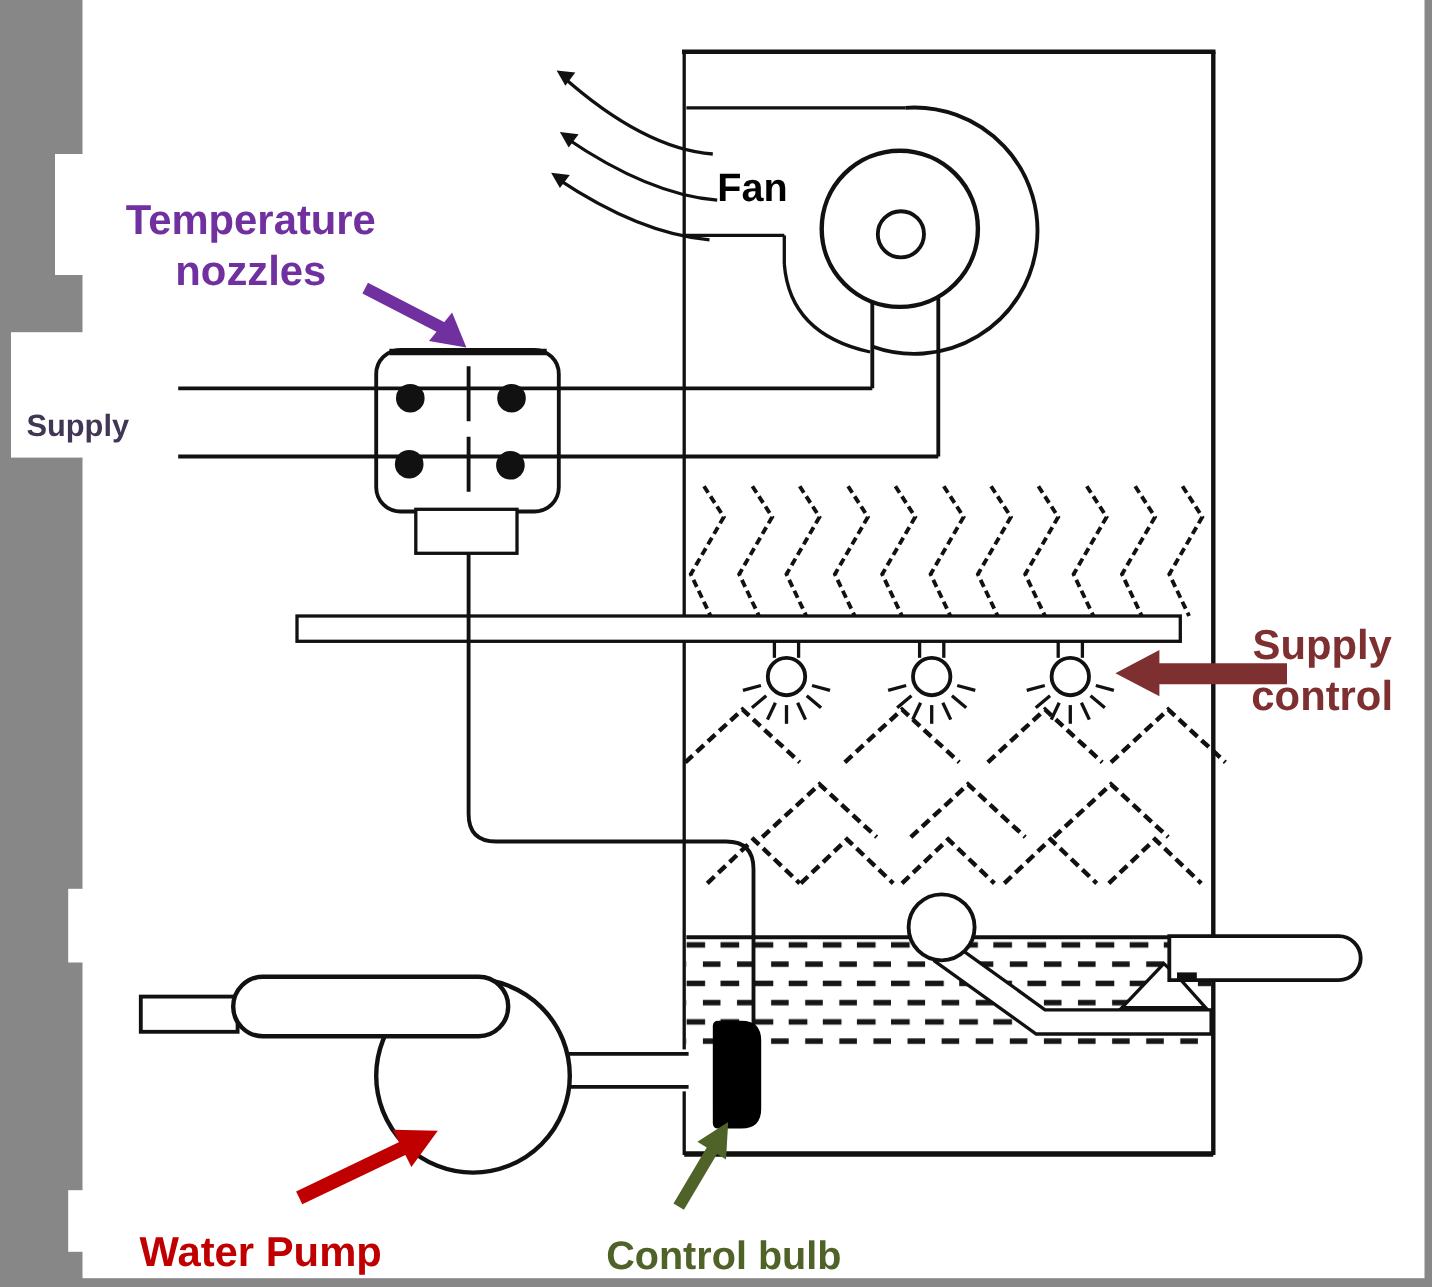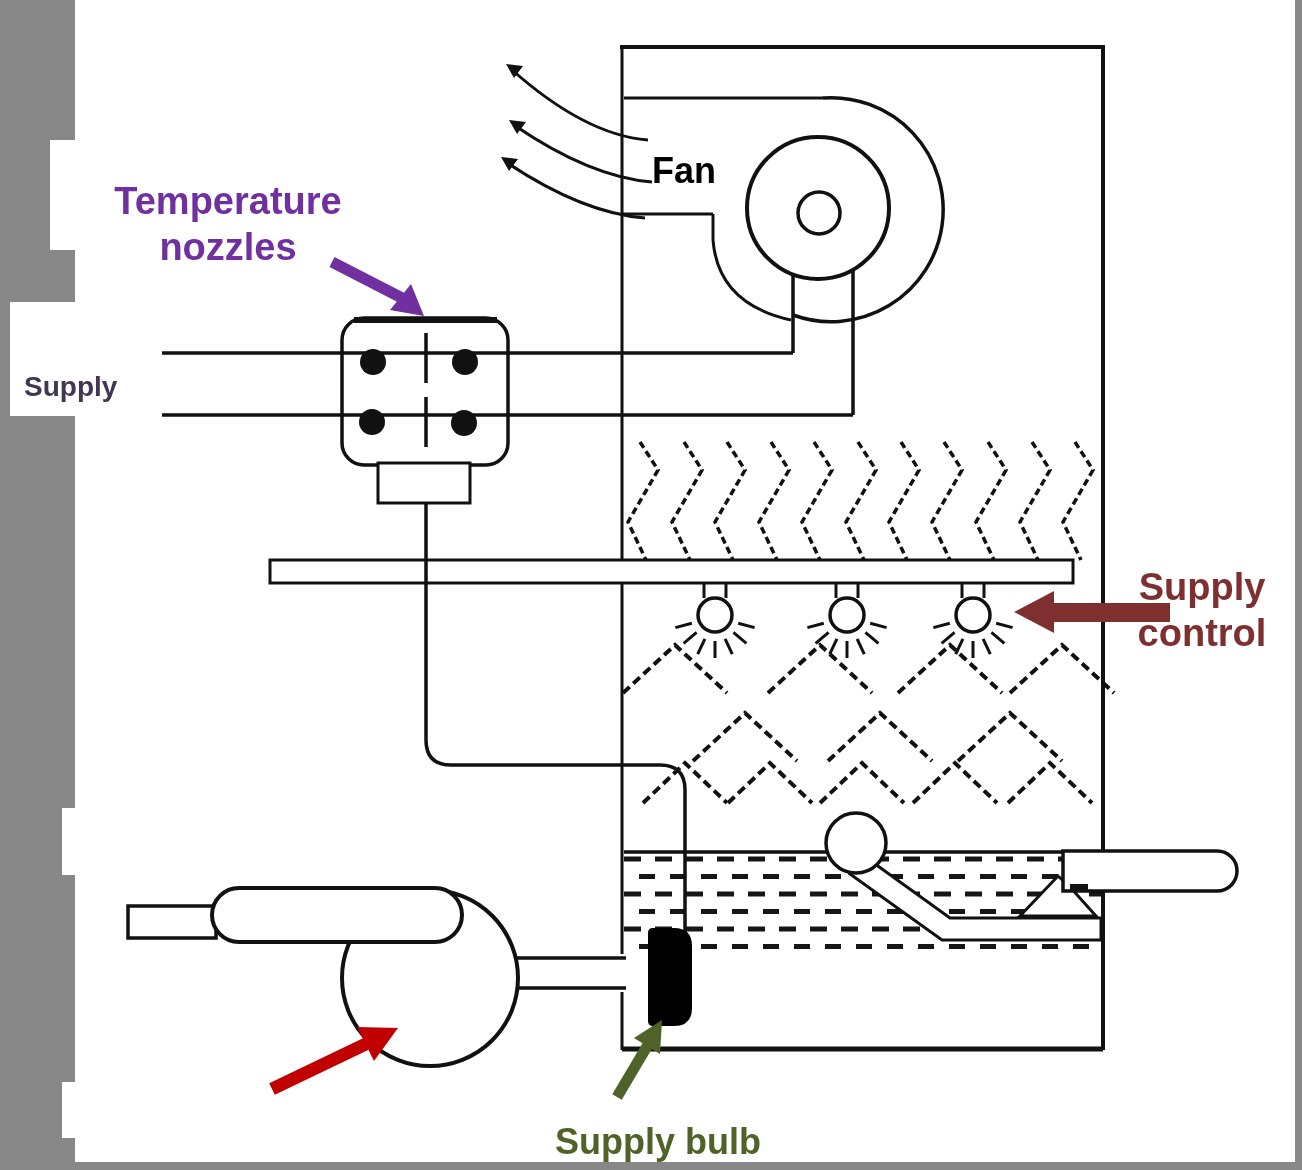--- a/index.html
+++ b/index.html
@@ -229,16 +229,17 @@
 <div id="lbl-supply" class="label" style="color: rgb(66, 54, 85);">Supply</div>
 
 <div id="lbl-fan" class="label" style="color: #000000;">Fan</div>
 
 <div id="lbl-spray-nozzles" class="label center" style="color: rgb(126, 47, 47);">
   <span class="ln">Supply</span>
   <span class="ln">control</span>
 </div>
 
 
-
-<div id="lbl-control-bulb" class="label center" style="color: rgb(79, 98, 40);">Supply bulb</div>
+<div id="lbl-water-pump" class="label center" style="color: rgb(192, 0, 0);">Water Pump</div>
+
+<div id="lbl-control-bulb" class="label center" style="color: rgb(79, 98, 40);">Control bulb</div>
 
 </div>
 
 </body></html>

